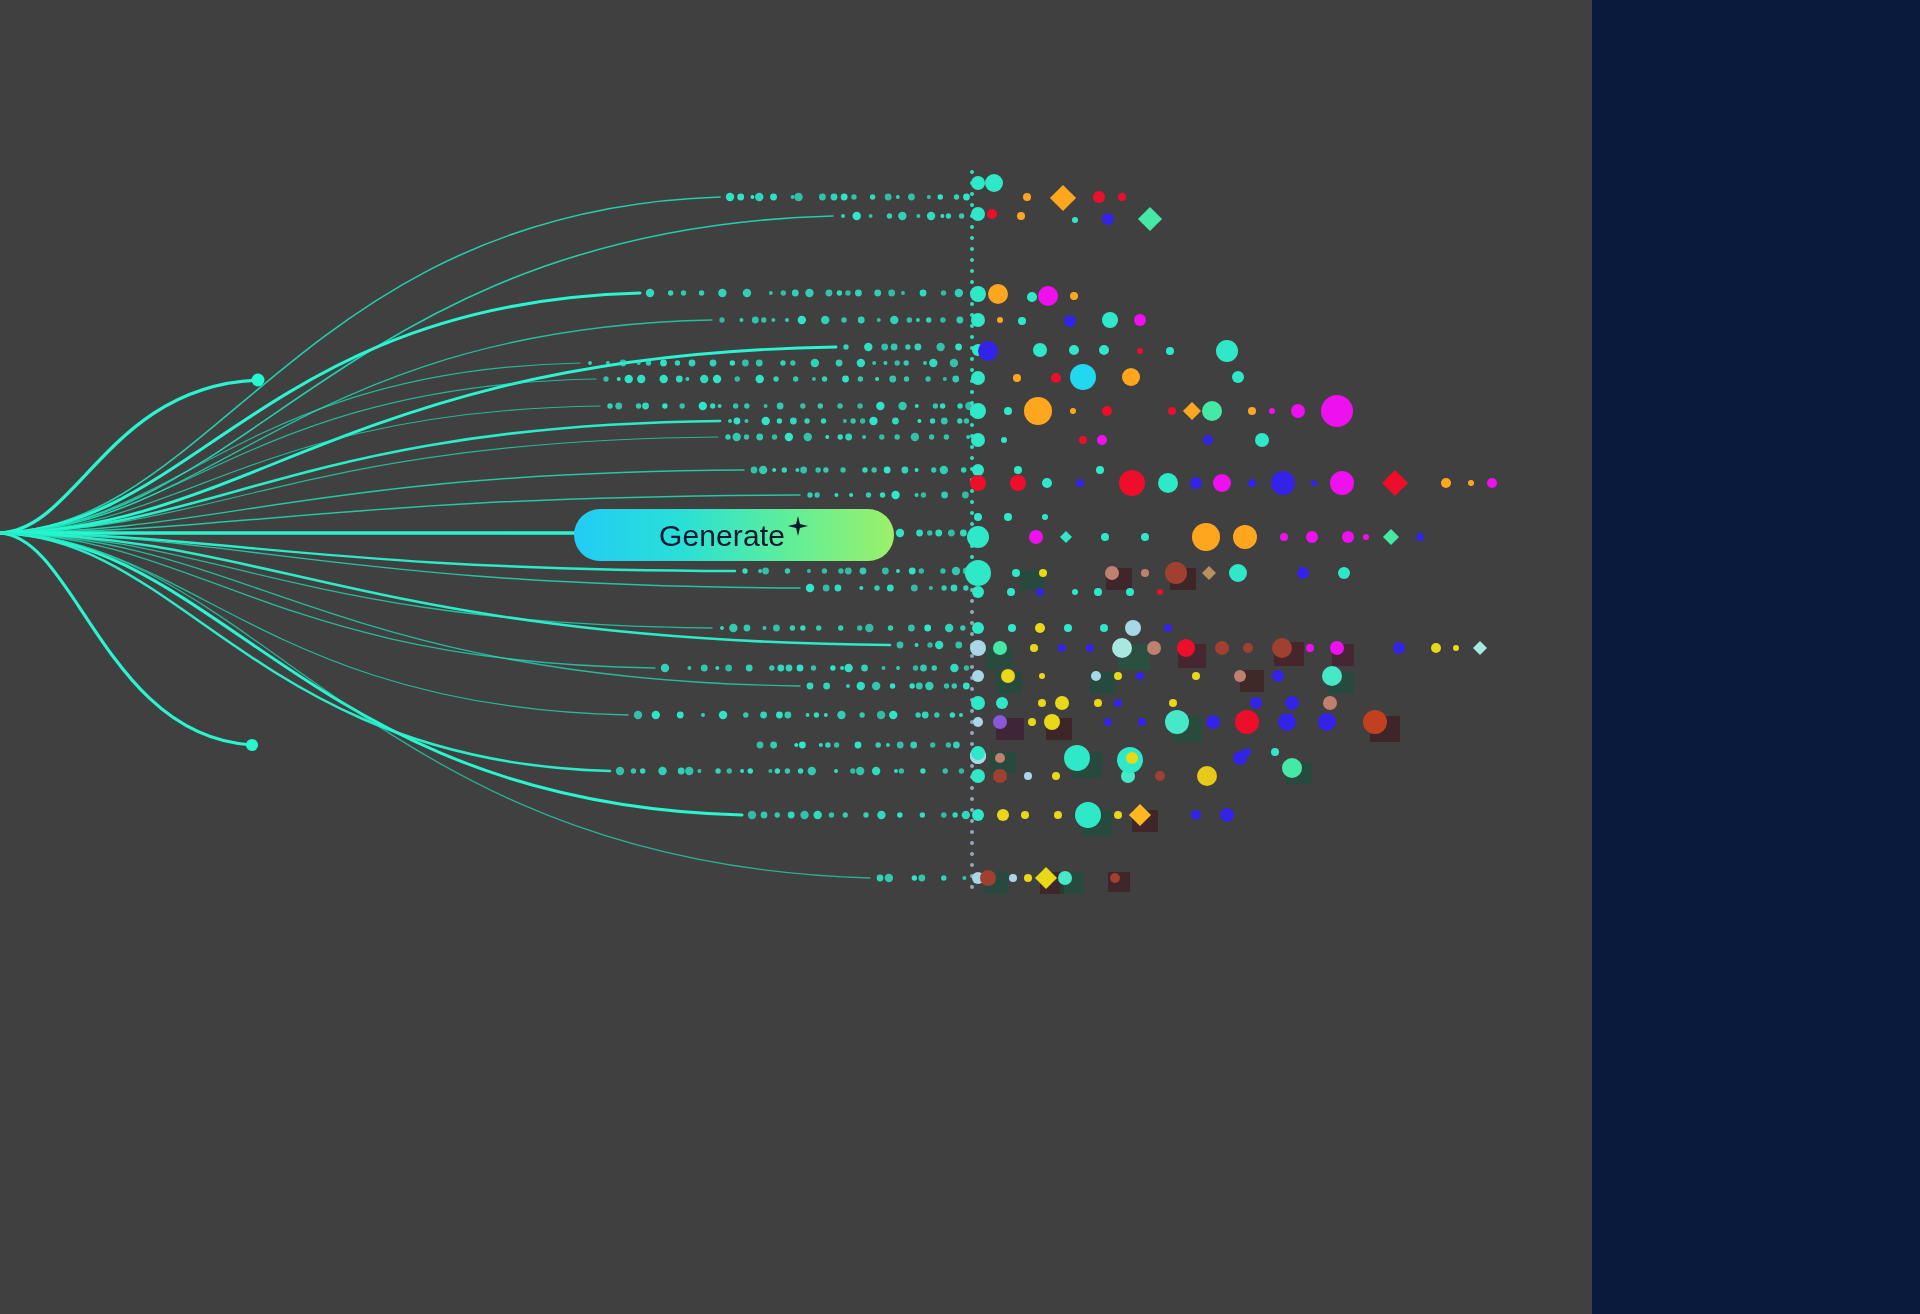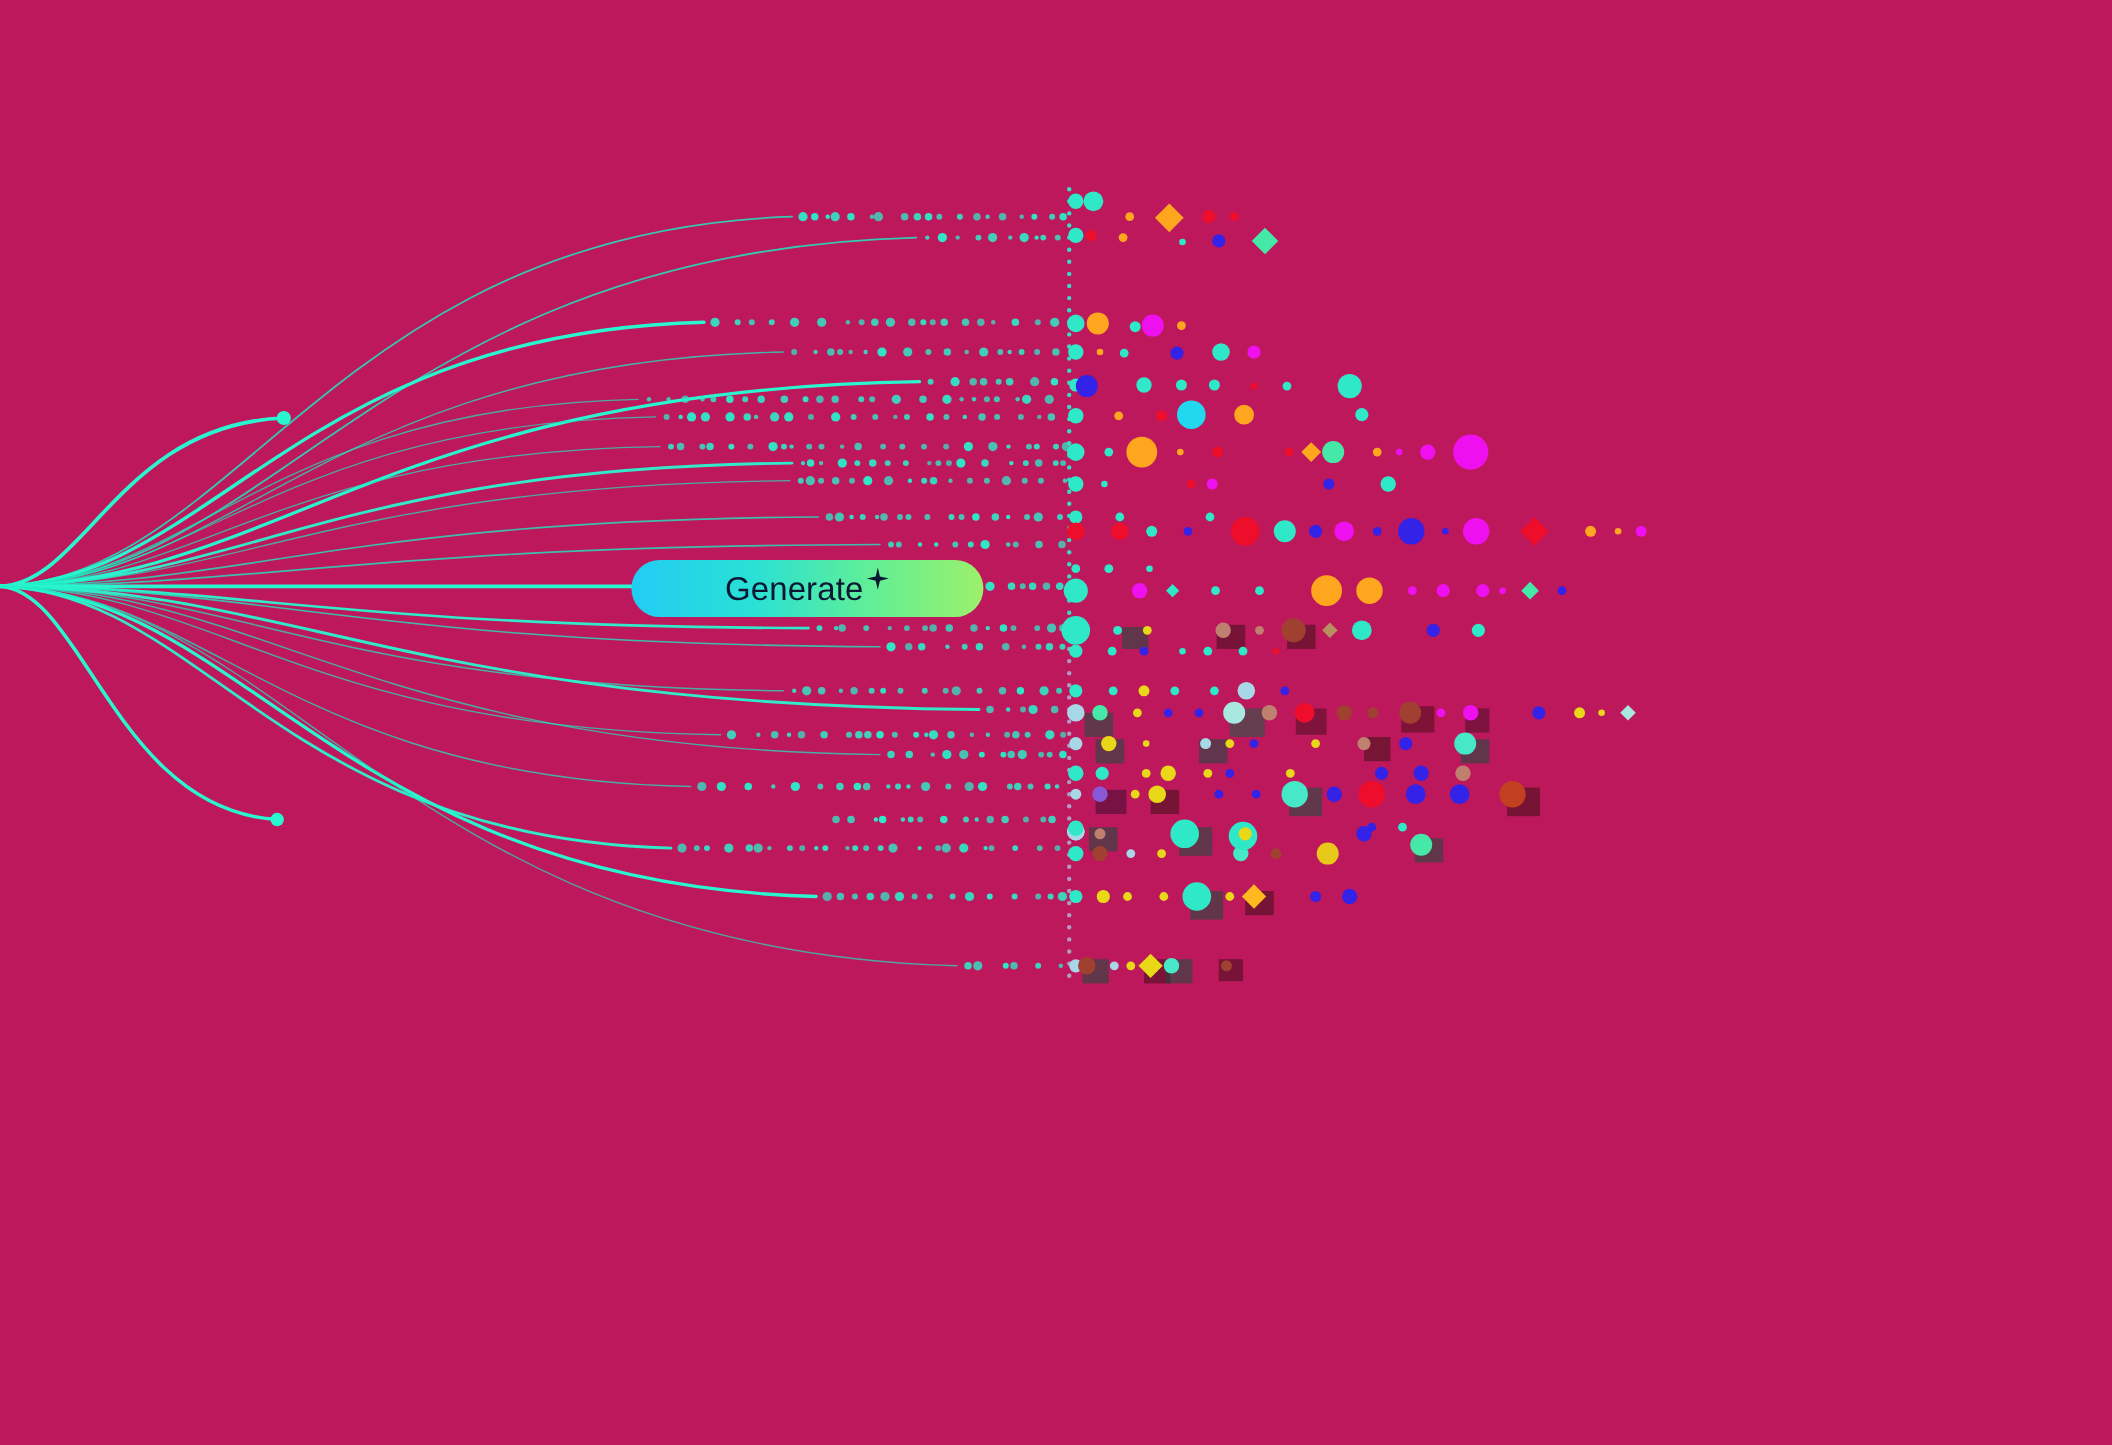--- a/index.html
+++ b/index.html
@@ -32,21 +32,21 @@
     gap:2px;
     line-height:1;
   }
   #gen-label{display:inline-block;transform:translateY(1px);}
   #gen-spark{display:inline-block;width:22px;height:22px;transform:translateY(-9px);}
   #gen-spark svg{display:block;width:22px;height:22px;}
 </style>
 </head>
 <body style="background: rgb(10, 26, 60);">
 
-<div id="stage" style="width: 1920px; height: 1314px; background: #be185d;">
+<div id="stage" style="width: 1592px; height: 1314px; background: #404040;">
 
   <svg class="layer" id="layer-flow" viewBox="0 0 1920 1314" preserveAspectRatio="none" aria-hidden="true">
       <path d="M 0 533 C 216 526.28, 302.4 210.44, 720 197" fill="none" stroke="#1de8bf" stroke-width="1.6" stroke-opacity="0.85" stroke-linecap="round"></path>
       <path d="M 0 533 C 249.89999999999998 526.66, 349.86 228.68, 833 216" fill="none" stroke="#1de8bf" stroke-width="1.6" stroke-opacity="0.85" stroke-linecap="round"></path>
       <path d="M 0 533 C 192 528.2, 268.8 302.6, 640 293" fill="none" stroke="#29f5cf" stroke-width="3.1" stroke-opacity="1" stroke-linecap="round"></path>
       <path d="M 0 533 C 213.6 528.74, 299.03999999999996 328.52, 712 320" fill="none" stroke="#1de8bf" stroke-width="1.3" stroke-opacity="0.75" stroke-linecap="round"></path>
       <path d="M 0 533 C 250.79999999999998 529.28, 351.12 354.44, 836 347" fill="none" stroke="#29f5cf" stroke-width="2.9" stroke-opacity="1" stroke-linecap="round"></path>
       <path d="M 0 533 C 174 529.6, 243.6 369.8, 580 363" fill="none" stroke="#1de8bf" stroke-width="1.2" stroke-opacity="0.7" stroke-linecap="round"></path>
       <path d="M 0 533 C 178.79999999999998 529.92, 250.32 385.16, 596 379" fill="none" stroke="#1de8bf" stroke-width="1.2" stroke-opacity="0.7" stroke-linecap="round"></path>
       <path d="M 0 533 C 180 530.46, 252 411.08, 600 406" fill="none" stroke="#1de8bf" stroke-width="1.2" stroke-opacity="0.7" stroke-linecap="round"></path>

